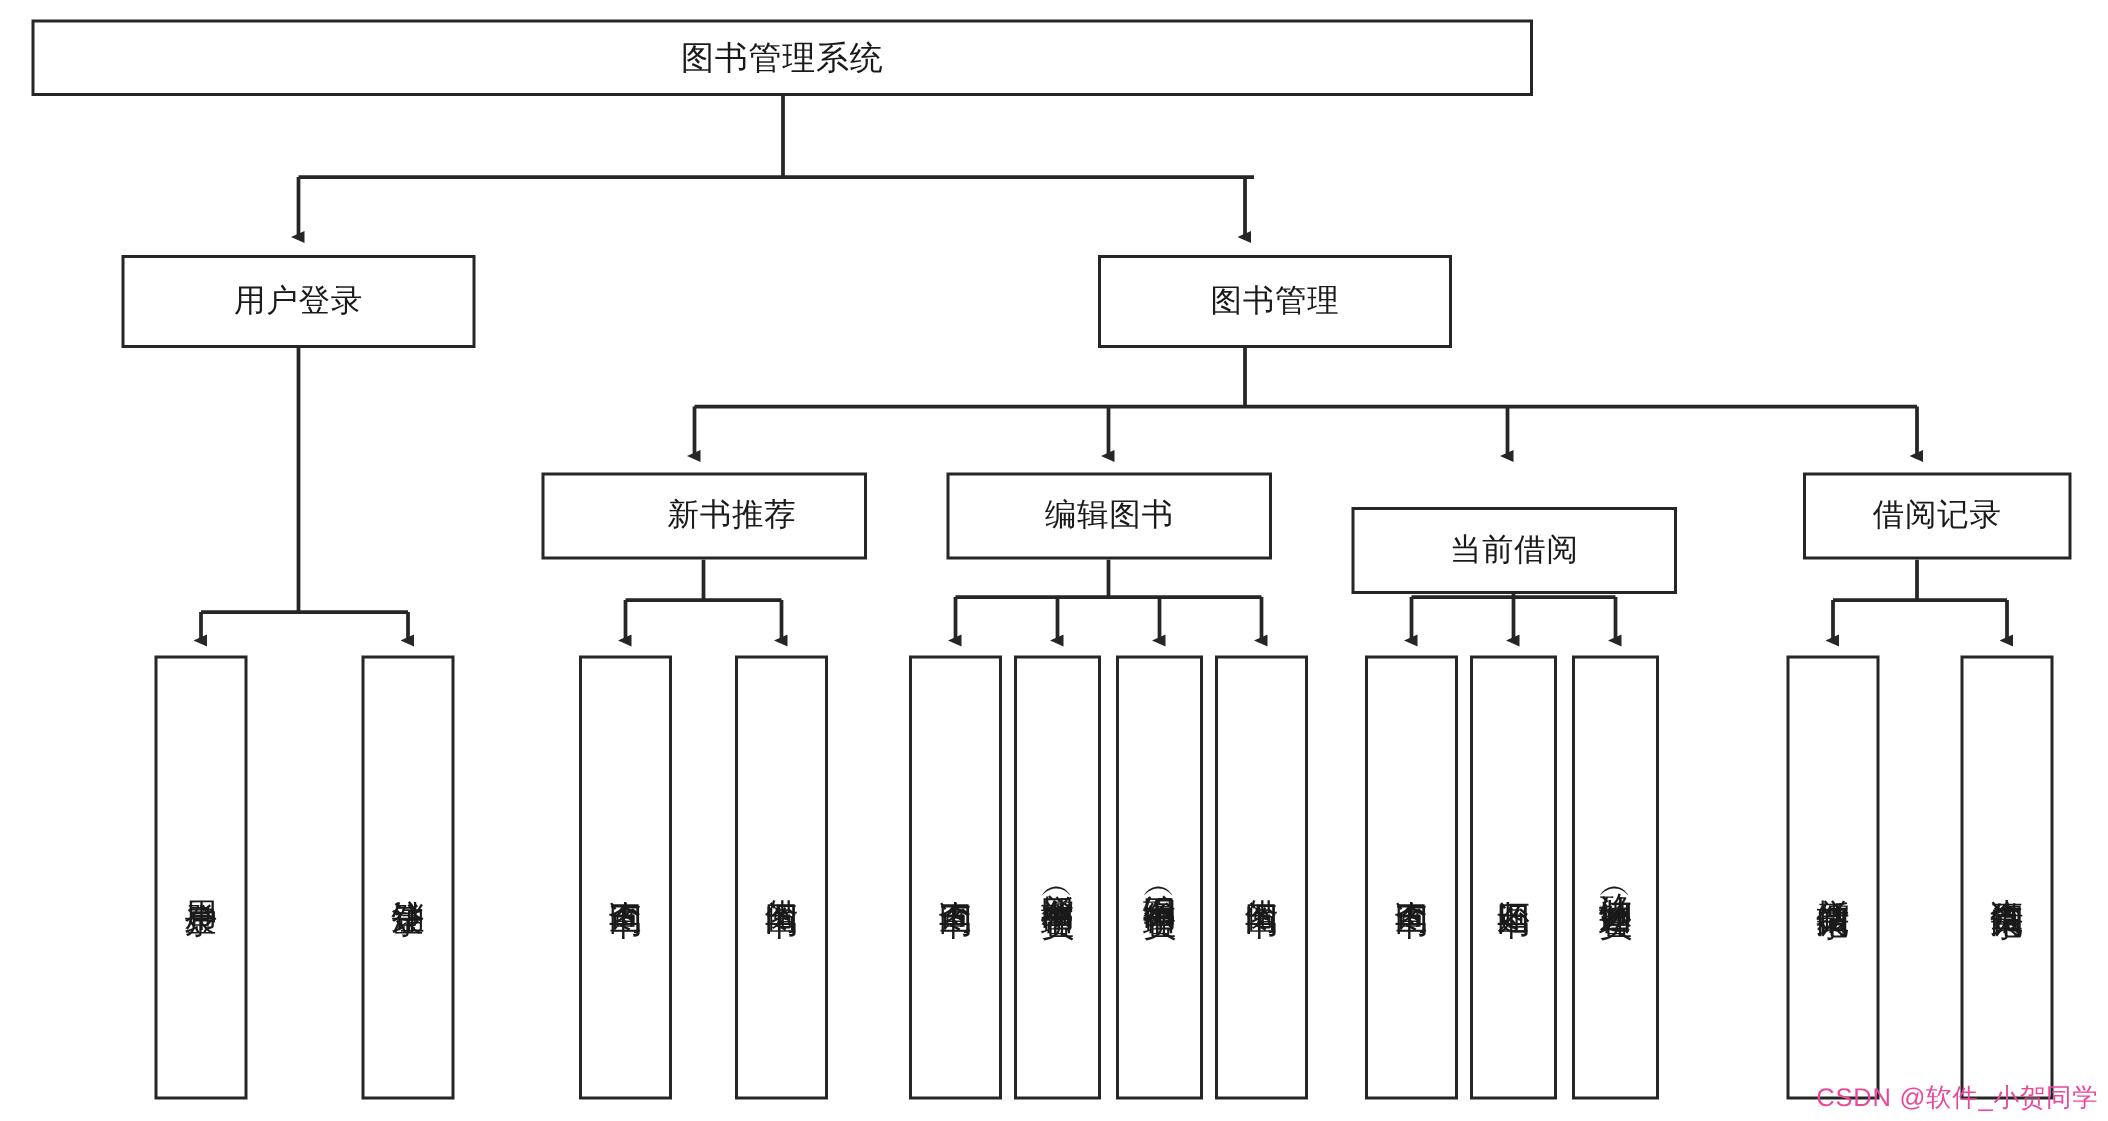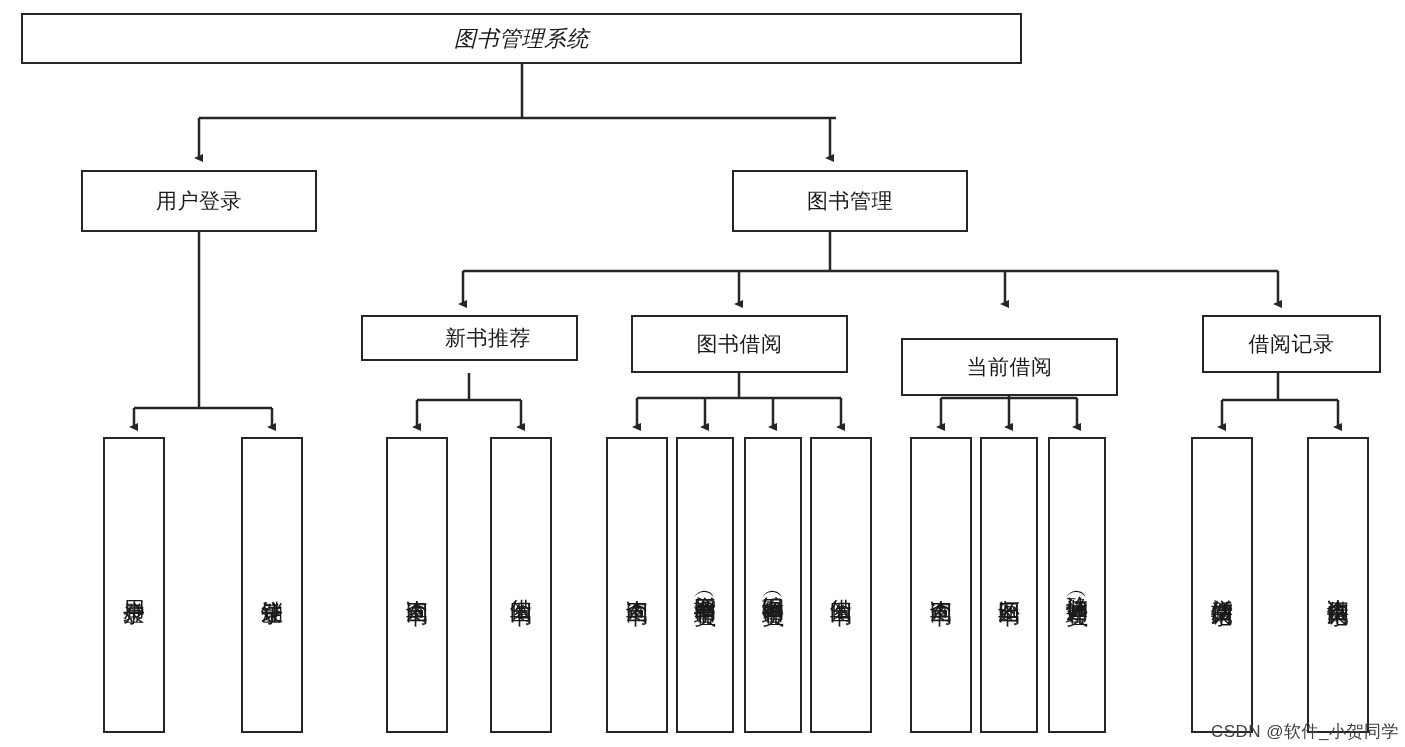--- a/index.html
+++ b/index.html
@@ -48,27 +48,27 @@
   }
   .node.vertical .label {
     writing-mode: vertical-rl;
     text-orientation: upright;
     font-size: 22px;
     line-height: 1.18;
     letter-spacing: 1.5px;
     white-space: nowrap;
     max-height: 100%;
   }
-  .node.root .label { font-size: 22px; font-style: italic; }
+  .node.root .label { font-size: 22px; }
   .watermark {
     position: absolute;
     right: 6px;
     bottom: 4px;
     font-size: 17px;
-    color: #404040;
+    color: #ec4899;
     letter-spacing: 0.5px;
     z-index: 3;
     white-space: nowrap;
   }
 </style>
 </head>
 <body>
 
 <div id="diagram-root">
 
@@ -126,25 +126,25 @@
     <span class="label">图书管理系统</span>
   </div>
 
   <div class="node" style="left:81px; top:170px; width:236px; height:62px;">
     <span class="label">用户登录</span>
   </div>
   <div class="node" style="left:712px; top:170px; width:236px; height:62px;margin-left:20px;">
     <span class="label">图书管理</span>
   </div>
 
-  <div class="node" style="left:361px; top:315px; width:217px; height:46px;padding-left:37px;">
+  <div class="node" style="left:361px; top:315px; width:217px; height:58px;padding-left:37px;">
     <span class="label">新书推荐</span>
   </div>
   <div class="node" style="left:631px; top:315px; width:217px; height:58px;">
-    <span class="label">图书借阅</span>
+    <span class="label">编辑图书</span>
   </div>
   <div class="node" style="left:901px; top:315px; width:217px; height:58px;margin-top:23px;">
     <span class="label">当前借阅</span>
   </div>
   <div class="node" style="left:1170px; top:315px; width:179px; height:58px;margin-left:32px;">
     <span class="label">借阅记录</span>
   </div>
 
   <div class="node vertical" style="left:103px; top:437px; width:62px; height:296px;">
     <span class="label">用户登录</span>

